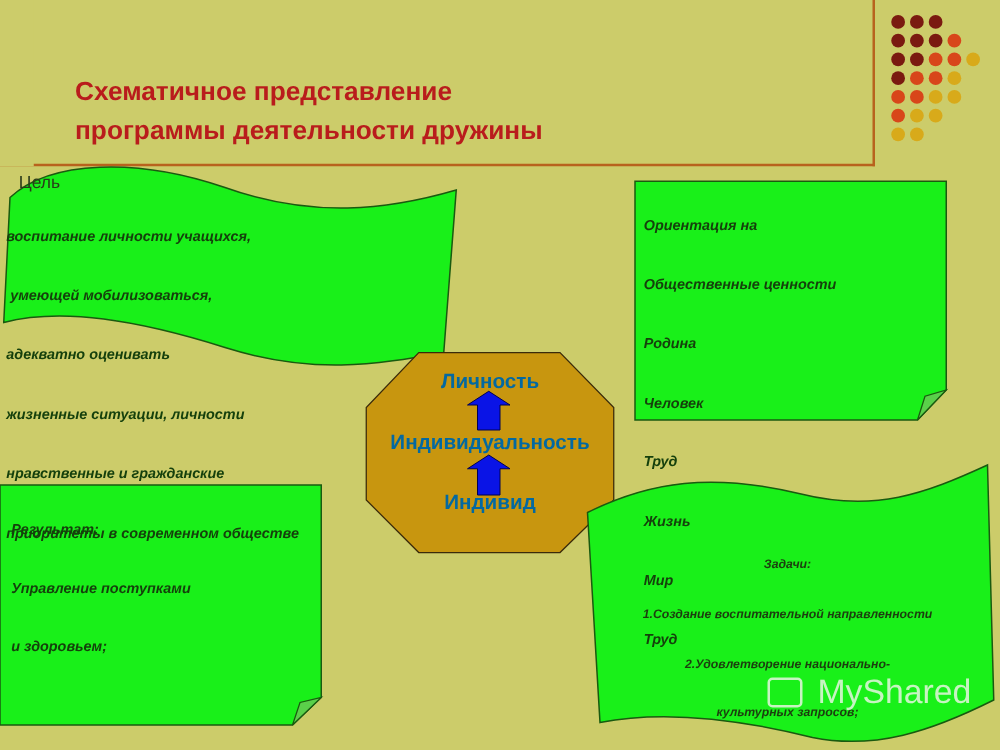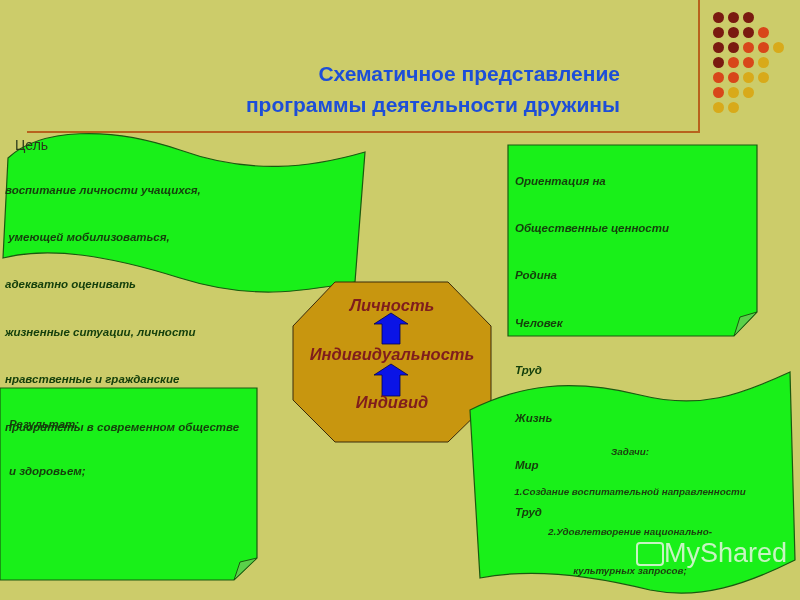--- a/index.html
+++ b/index.html
@@ -1,27 +1,27 @@
 <!DOCTYPE html>
 <html><head>
 <meta charset="utf-8">
 <style>
   html,body{margin:0;padding:0;}
   body{width:800px;height:600px;background:#cccc6a;position:relative;overflow:hidden;font-family:"Liberation Sans",sans-serif;}
   .title-frame{position:absolute;left:0;top:0;width:700px;height:133px;border-right:2px solid #b8621d;border-bottom:2px solid #b8621d;box-sizing:border-box;}
   .title-frame .mask{position:absolute;left:0;top:0;width:27px;height:133px;background:#cccc6a;}
-  .title{position:absolute;left:60px;top:58px;width:560px;text-align:right;color:#1d4ed8;font-weight:bold;font-size:21px;line-height:31px;}
+  .title{position:absolute;left:60px;top:58px;width:560px;text-align:left;color:#b91c1c;font-weight:bold;font-size:21px;line-height:31px;}
   .dots{position:absolute;left:713px;top:12px;}
   .dot{position:absolute;width:11px;height:11px;border-radius:50%;}
   svg.shapes{position:absolute;left:0;top:0;}
   .txt{position:absolute;color:#15400c;font-style:italic;font-weight:bold;font-size:11.5px;line-height:15.8px;white-space:pre;}
   .goal-label{position:absolute;left:15px;top:137px;font-size:14px;color:#2a3a1a;}
-  .center-word{position:absolute;color:#7f1d1d;font-style:italic;font-weight:bold;font-size:16.5px;text-align:center;white-space:nowrap;}
+  .center-word{position:absolute;color:#0369a1;font-weight:bold;font-size:16.5px;text-align:center;white-space:nowrap;}
   .tasks{position:absolute;left:470px;top:419px;width:320px;text-align:center;color:#1c3d0f;font-style:italic;font-weight:bold;font-size:9.8px;line-height:13.2px;white-space:pre;}
-  .wm{position:absolute;left:636px;top:538px;color:#e6f5e0;opacity:0.85;font-size:27px;display:flex;align-items:center;gap:0;}
+  .wm{position:absolute;left:614px;top:538px;color:#e6f5e0;opacity:0.85;font-size:27px;display:flex;align-items:center;gap:12px;}
   .wm .ico{width:28px;height:24px;border:2px solid #e6f5e0;border-radius:4px;box-sizing:border-box;position:relative;}
 </style>
 </head>
 <body>
 
 <div class="title-frame">
     <div class="mask"></div>
   </div>
 
 <div class="title">
@@ -97,20 +97,21 @@
   
   
 </div>
 
 <div class="center-word" style="left:293px;top:296px;width:198px;">Личность</div>
 <div class="center-word" style="left:283px;top:345px;width:218px;">Индивидуальность</div>
 <div class="center-word" style="left:293px;top:393px;width:198px;">Индивид</div>
 
 <div class="txt" style="left:9px;top:386px;line-height:15.6px;">
   <div>Результат:</div>
+  <div>Управление поступками</div>
   <div>и здоровьем;</div>
   <div style="height:15.6px"></div>
   
   
   
   
   
   
   
 </div>

